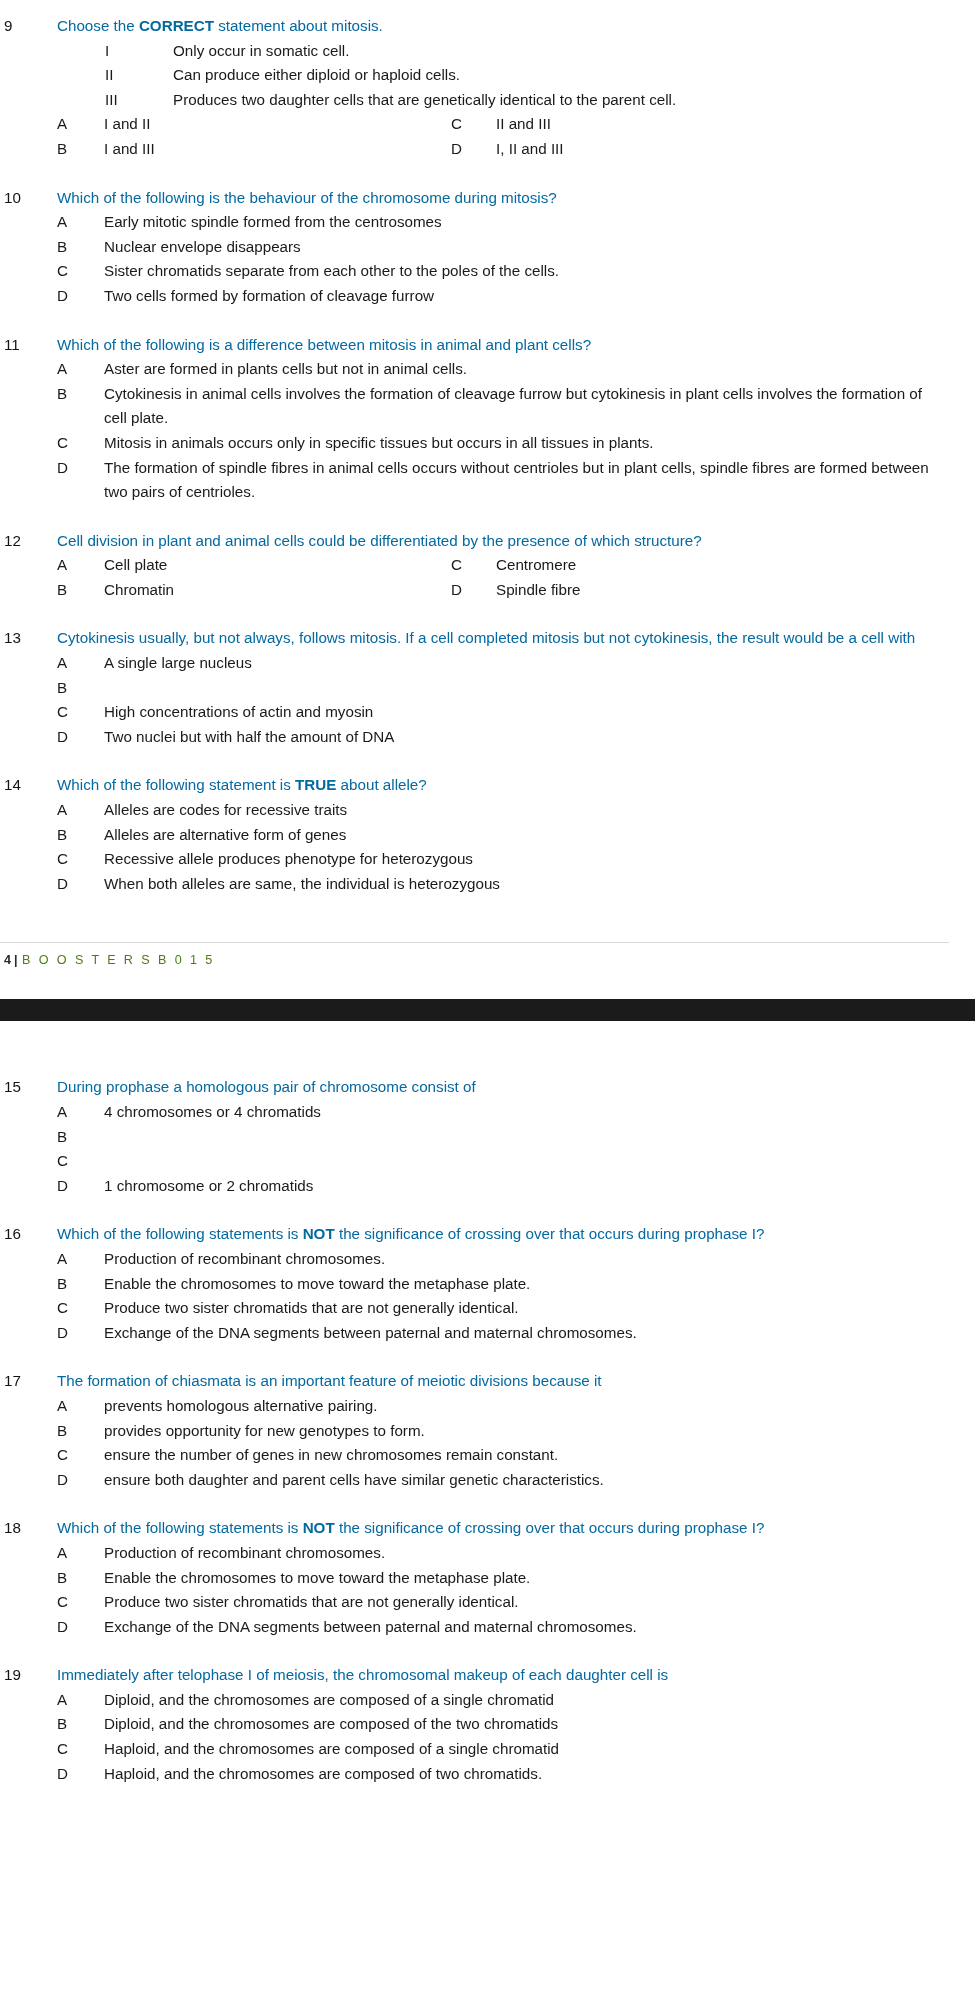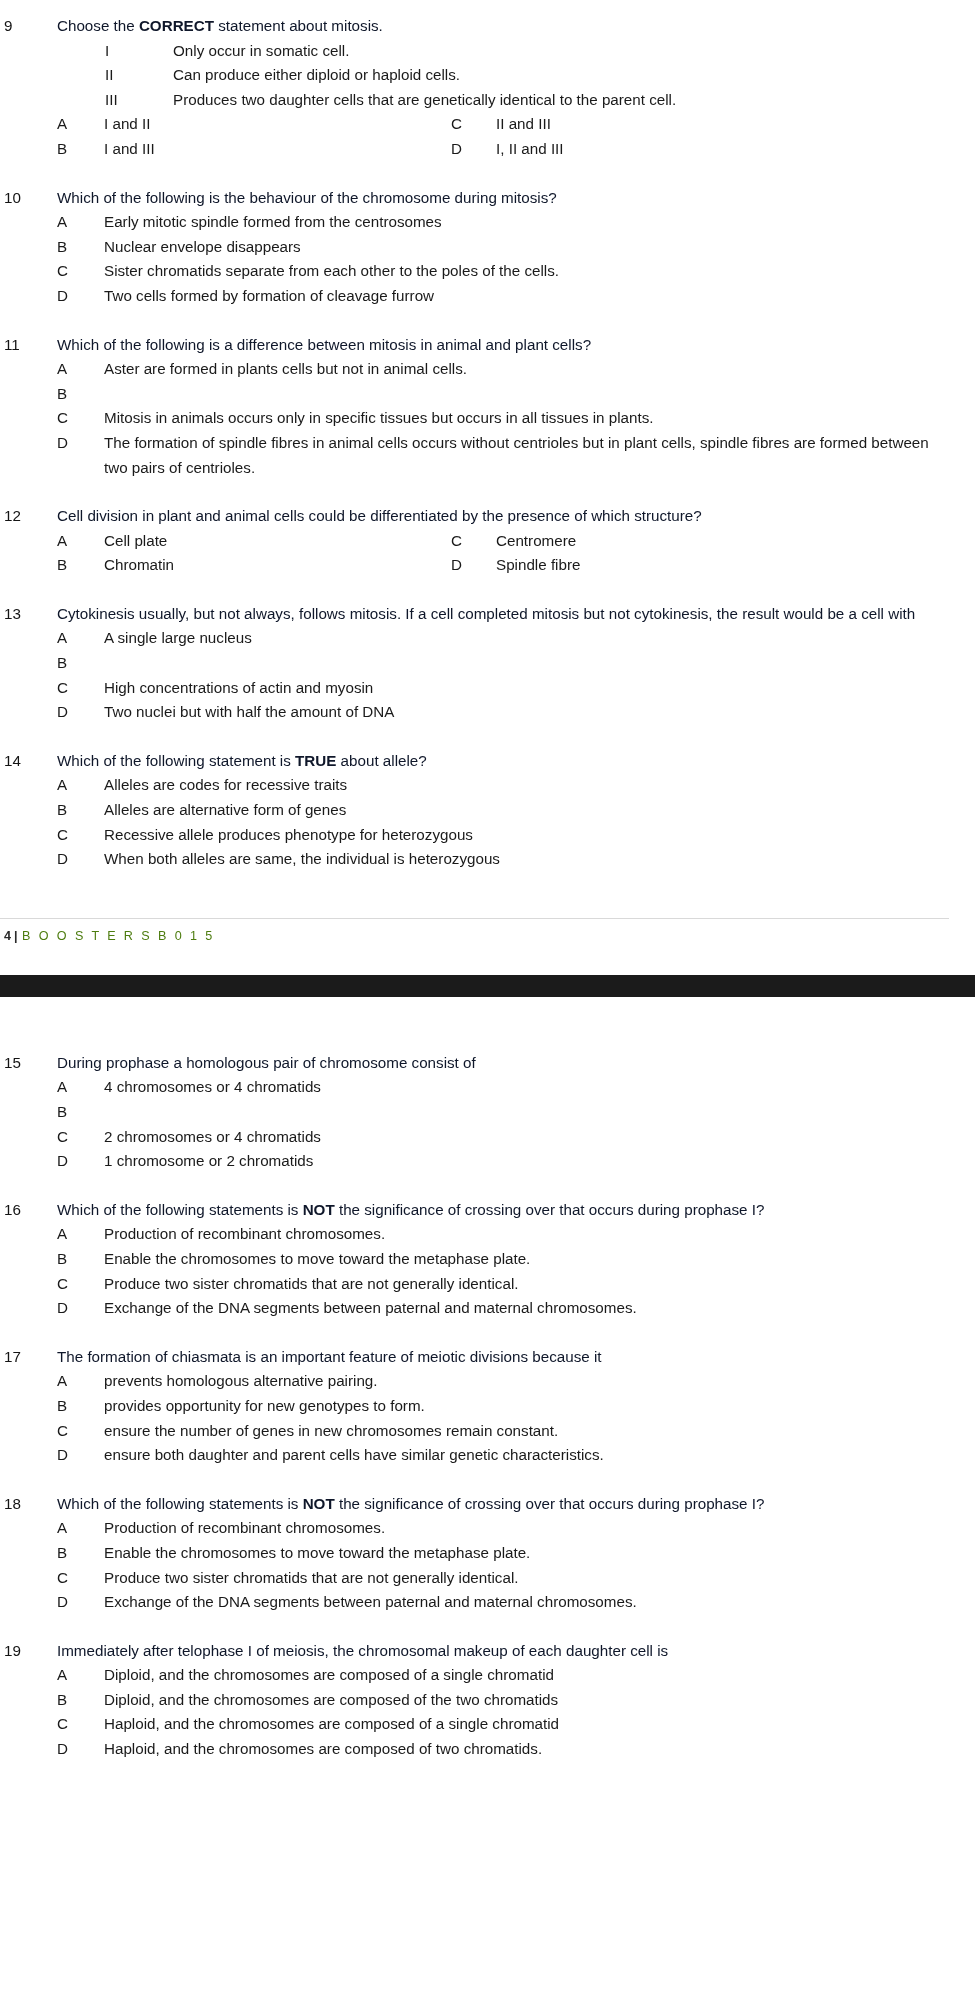--- a/index.html
+++ b/index.html
@@ -40,21 +40,21 @@
     width: 57px;
     flex: 0 0 57px;
     padding-left: 4px;
     box-sizing: border-box;
     font-size: 15.2px;
     color: #141414;
   }
   .q-text {
     flex: 1 1 auto;
     padding-right: 10px;
-    color: #0f172a;
+    color: #0369a1;
   }
   .q-text.justify {
     text-align: justify;
     text-align-last: left;
     padding-right: 14px;
   }
 
   
   .stmt-row {
     display: flex;
@@ -245,20 +245,21 @@
           <div class="q-text">Which of the following is a difference between mitosis in animal and plant cells?</div>
         </div>
         <div class="opt-row">
           <div class="opt-pad"></div>
           <div class="opt-letter">A</div>
           <div class="opt-text">Aster are formed in plants cells but not in animal cells.</div>
         </div>
         <div class="opt-row">
           <div class="opt-pad"></div>
           <div class="opt-letter">B</div>
+          <div class="opt-text">Cytokinesis in animal cells involves the formation of cleavage furrow but cytokinesis in plant cells involves the formation of cell plate.</div>
         </div>
         <div class="opt-row">
           <div class="opt-pad"></div>
           <div class="opt-letter">C</div>
           <div class="opt-text">Mitosis in animals occurs only in specific tissues but occurs in all tissues in plants.</div>
         </div>
         <div class="opt-row">
           <div class="opt-pad"></div>
           <div class="opt-letter">D</div>
           <div class="opt-text">The formation of spindle fibres in animal cells occurs without centrioles but in plant cells, spindle fibres are formed between two pairs of centrioles.</div>
@@ -374,21 +375,20 @@
           <div class="opt-letter">A</div>
           <div class="opt-text">4 chromosomes or 4 chromatids</div>
         </div>
         <div class="opt-row">
           <div class="opt-pad"></div>
           <div class="opt-letter">B</div>
         </div>
         <div class="opt-row">
           <div class="opt-pad"></div>
           <div class="opt-letter">C</div>
-          <div class="opt-text">2 chromosomes or 4 chromatids</div>
         </div>
         <div class="opt-row">
           <div class="opt-pad"></div>
           <div class="opt-letter">D</div>
           <div class="opt-text">1 chromosome or 2 chromatids</div>
         </div>
       </div>
       <div class="gap-after-q"></div>
       <div class="q-block">
         <div class="q-row">

